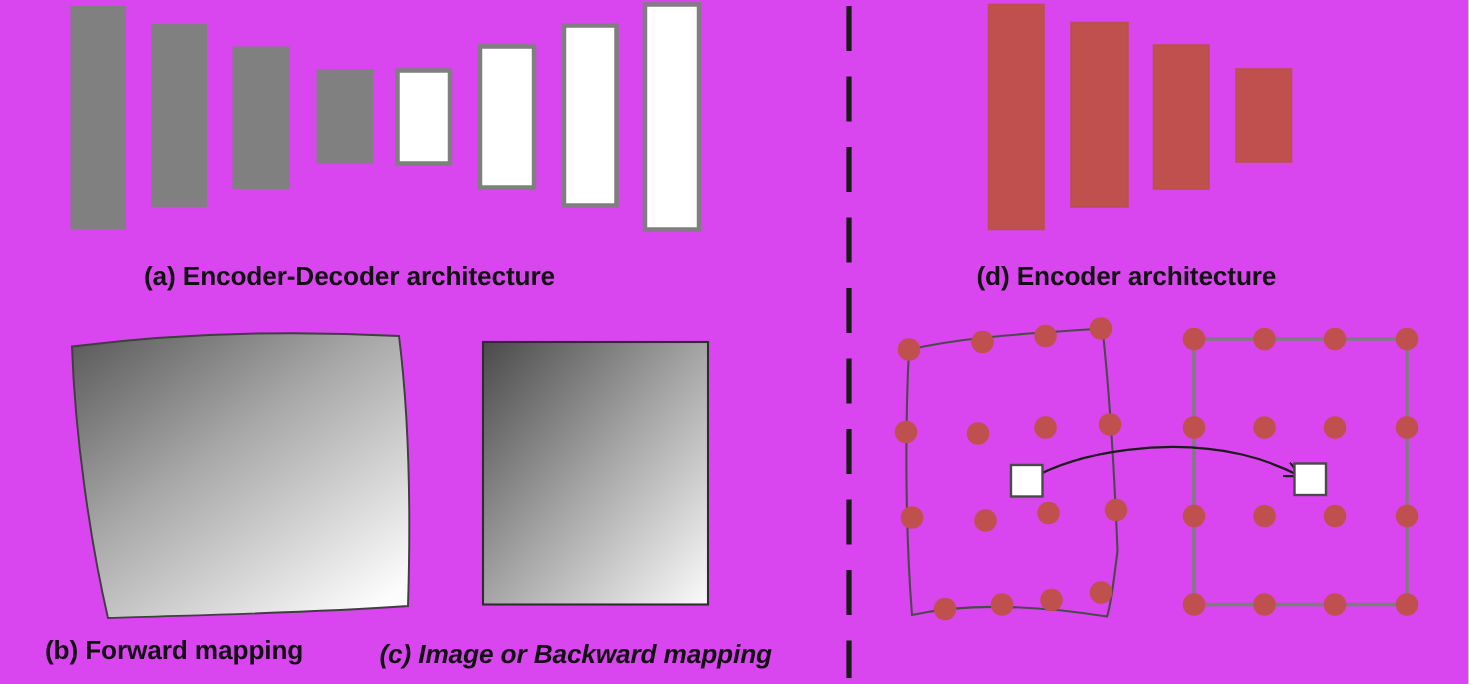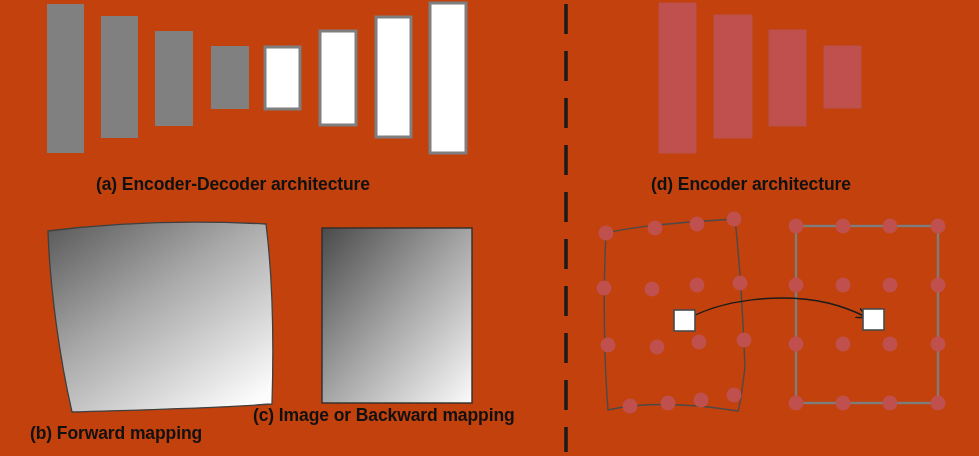--- a/index.html
+++ b/index.html
@@ -7,21 +7,21 @@
     padding: 0;
     background: #ffffff;
   }
   body {
     font-family: "Liberation Sans", sans-serif;
   }
   #figure {
     position: relative;
     width: 979px;
     height: 456px;
-    background: #c2410c;
+    background: #d946ef;
     overflow: hidden;
   }
   #figure-svg {
     position: absolute;
     top: 0;
     left: 0;
     width: 979px;
     height: 456px;
   }
   .caption {
@@ -29,21 +29,21 @@
     font-family: "Liberation Sans", sans-serif;
     font-weight: bold;
     font-size: 17.5px;
     color: #111111;
     white-space: nowrap;
     letter-spacing: -0.1px;
   }
   #caption-a { left: 96px;  top: 174px; }
   #caption-d { left: 651px; top: 174px; }
   #caption-b { left: 30px;  top: 423px; }
-  #caption-c { left: 253px; top: 405px; }
+  #caption-c { left: 253px; top: 426px; font-style: italic; }
   #caption-e { left: 585px; top: 423px; }
 </style>
 </head>
 <body>
 
 <div id="figure">
 
   <svg id="figure-svg" viewBox="0 0 979 456">
     <defs>
       <linearGradient id="warpGrad" x1="0" y1="0" x2="0.85" y2="1">

